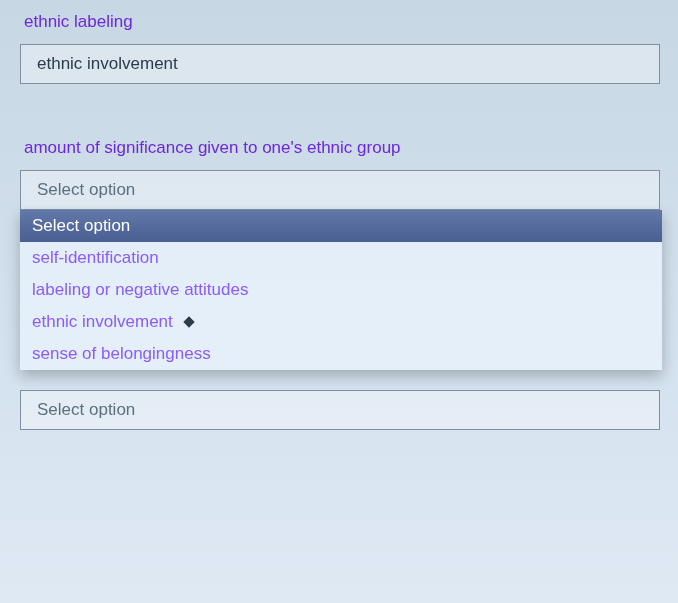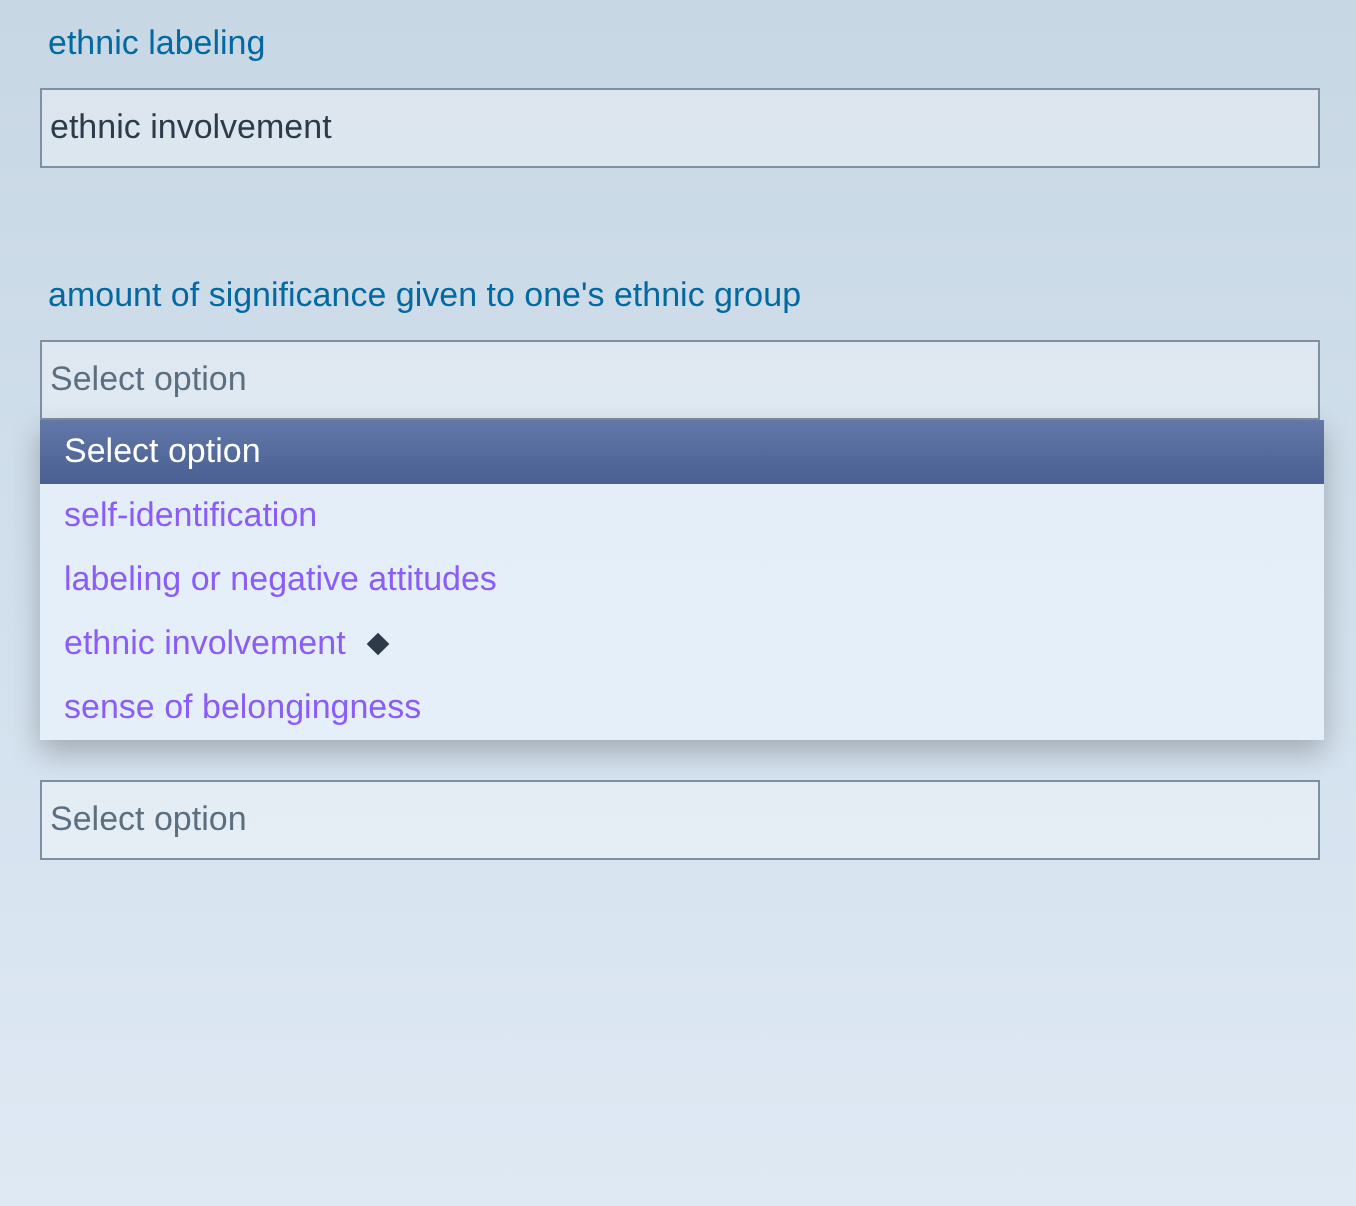--- a/index.html
+++ b/index.html
@@ -15,32 +15,32 @@
 }
 *,*:before,*:after{box-sizing:inherit;}
 
 .page{
   padding:8px 0 0 20px;
   width:660px; 
 }
 
 .question-label{
   font-size:17px;
-  color:#0369a1;
+  color:#6d28d9;
   margin:4px 0 12px 4px;
 }
 
 .select-box{
   width:640px;
   height:40px;
   border:1px solid #7f90a3;
   background:rgba(255,255,255,0.35);
   display:flex;
   align-items:center;
-  padding:0 4px;
+  padding:0 16px;
   font-size:17px;
   color:#2c3a4a;
   cursor:pointer;
   margin-bottom:30px;
   position:relative;
 }
 
 .select-box.pale{
   color:#5c6f80;
 }

